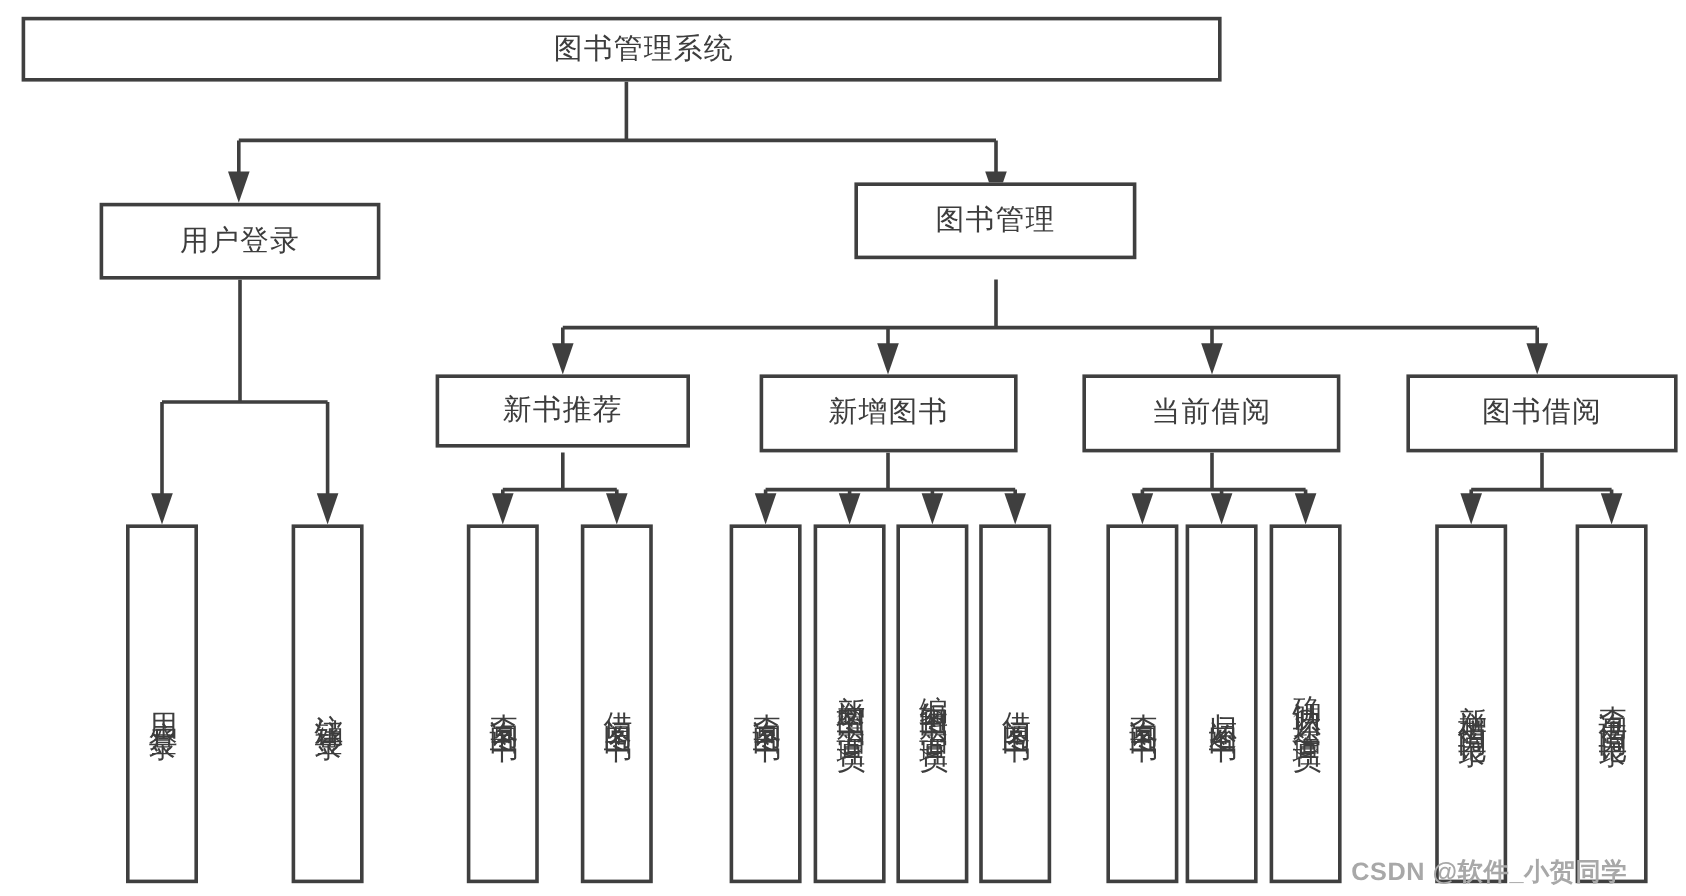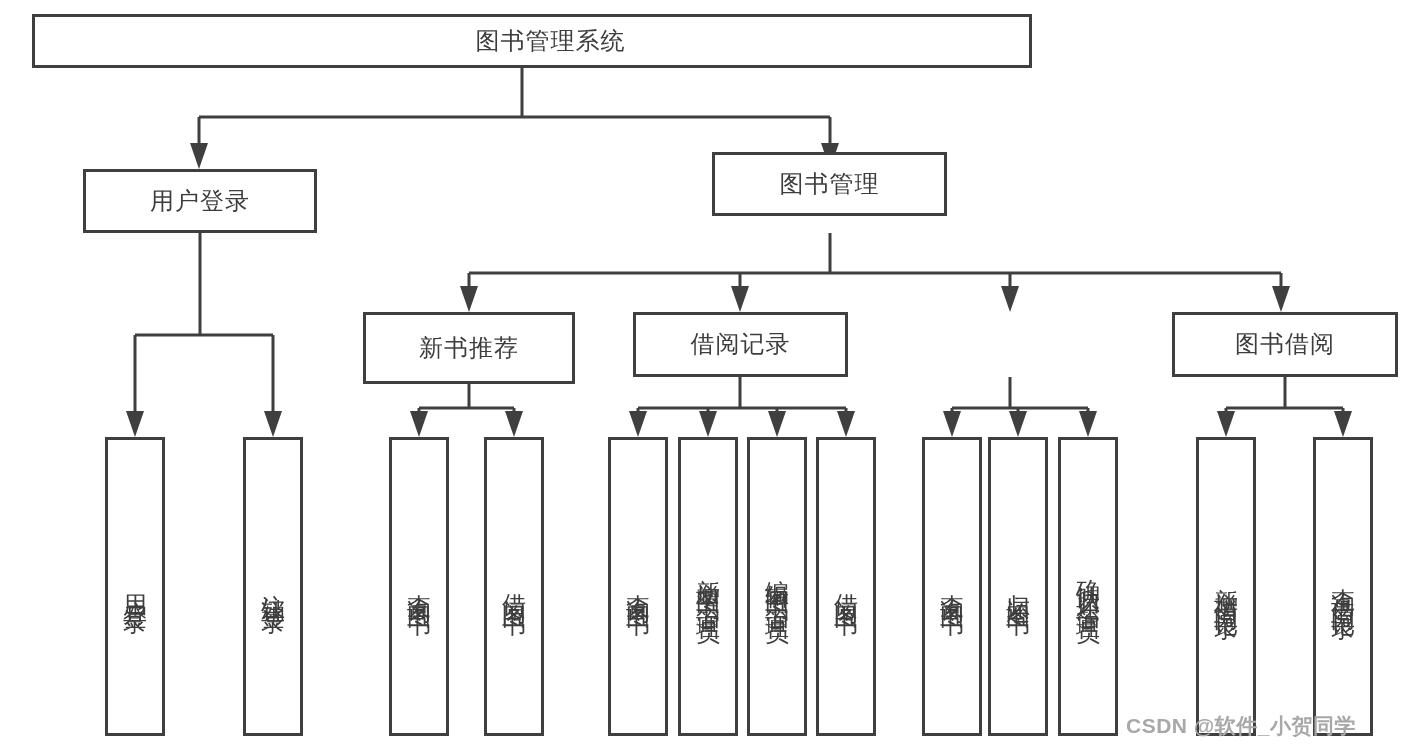--- a/index.html
+++ b/index.html
@@ -81,36 +81,39 @@
       <polygon class="ah" points="1079,411 1097,411 1088,437"></polygon>
     </g>
 
     <g>
       <path class="ln" d="M1285 377 V408 M1226 408 H1343 M1226 408 V414 M1343 408 V414"></path>
       <polygon class="ah" points="1217,411 1235,411 1226,437"></polygon>
       <polygon class="ah" points="1334,411 1352,411 1343,437"></polygon>
     </g>
   </svg>
 
-  <div class="node" style="left:32px;top:14px;width:1000px;height:54px;padding-left:37px;">
+  <div class="node" style="left:18px;top:14px;width:1000px;height:54px;padding-left:37px;">
     <span>图书管理系统</span>
   </div>
 
   <div class="node" style="left:83px;top:169px;width:234px;height:64px;">
     <span>用户登录</span>
   </div>
   <div class="node" style="left:712px;top:152px;width:235px;height:64px;">
     <span>图书管理</span>
   </div>
 
-  <div class="node" style="left:363px;top:312px;width:212px;height:72px;">
+  <div class="node" style="left:363px;top:312px;width:212px;height:61px;">
     <span>新书推荐</span>
   </div>
   <div class="node" style="left:633px;top:312px;width:215px;height:65px;">
-    <span>借阅记录</span>
+    <span>新增图书</span>
+  </div>
+  <div class="node" style="left:902px;top:312px;width:215px;height:65px;">
+    <span>当前借阅</span>
   </div>
   <div class="node" style="left:1172px;top:312px;width:226px;height:65px;">
     <span>图书借阅</span>
   </div>
 
   <div class="node vnode" style="left:105px;top:437px;width:60px;height:299px;">
     <span>用户登录</span>
   </div>
   <div class="node vnode" style="left:243px;top:437px;width:60px;height:299px;">
     <span>注销登录</span>

